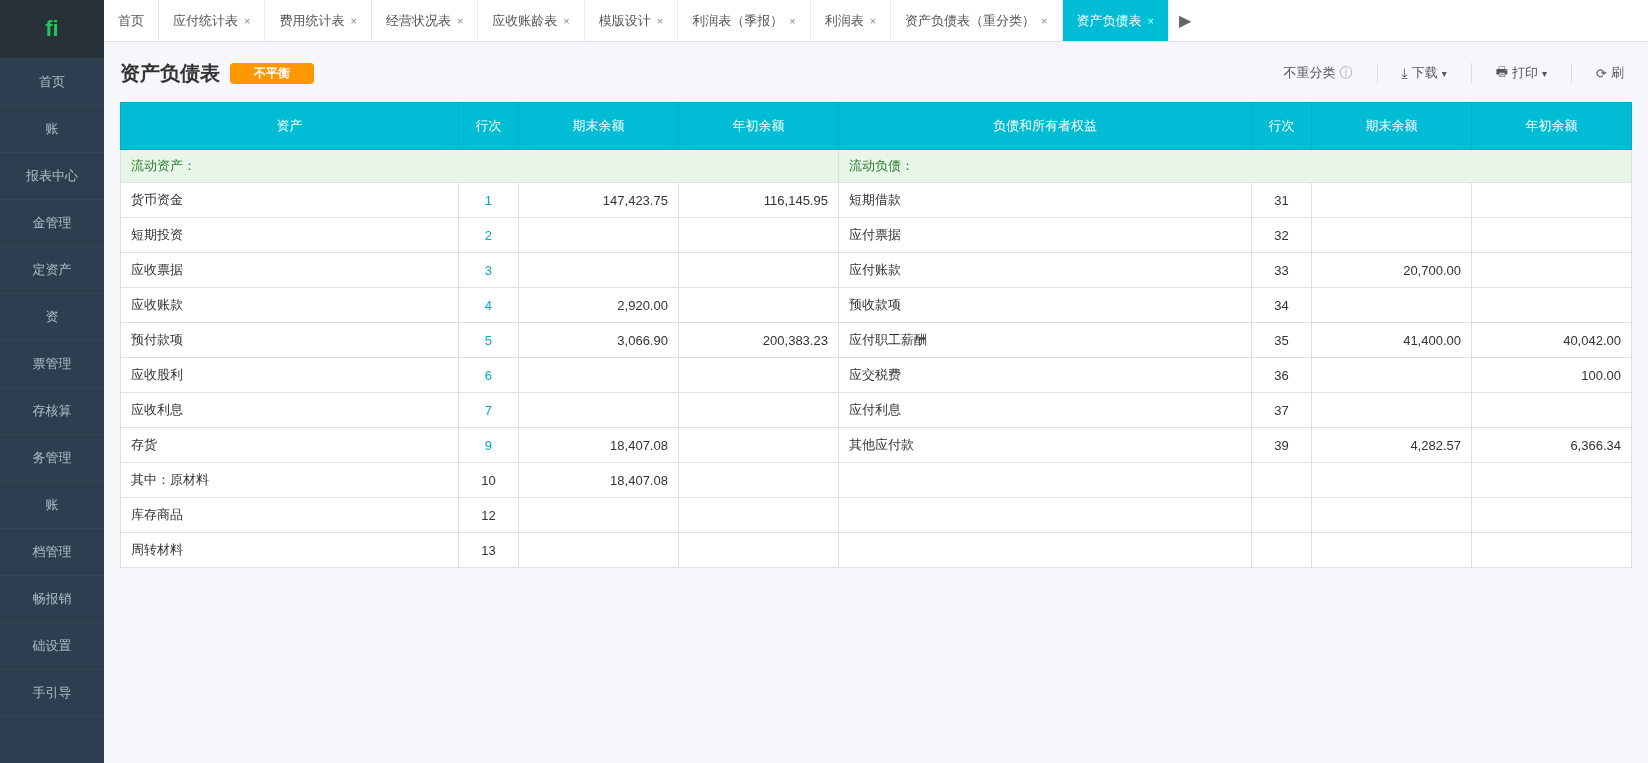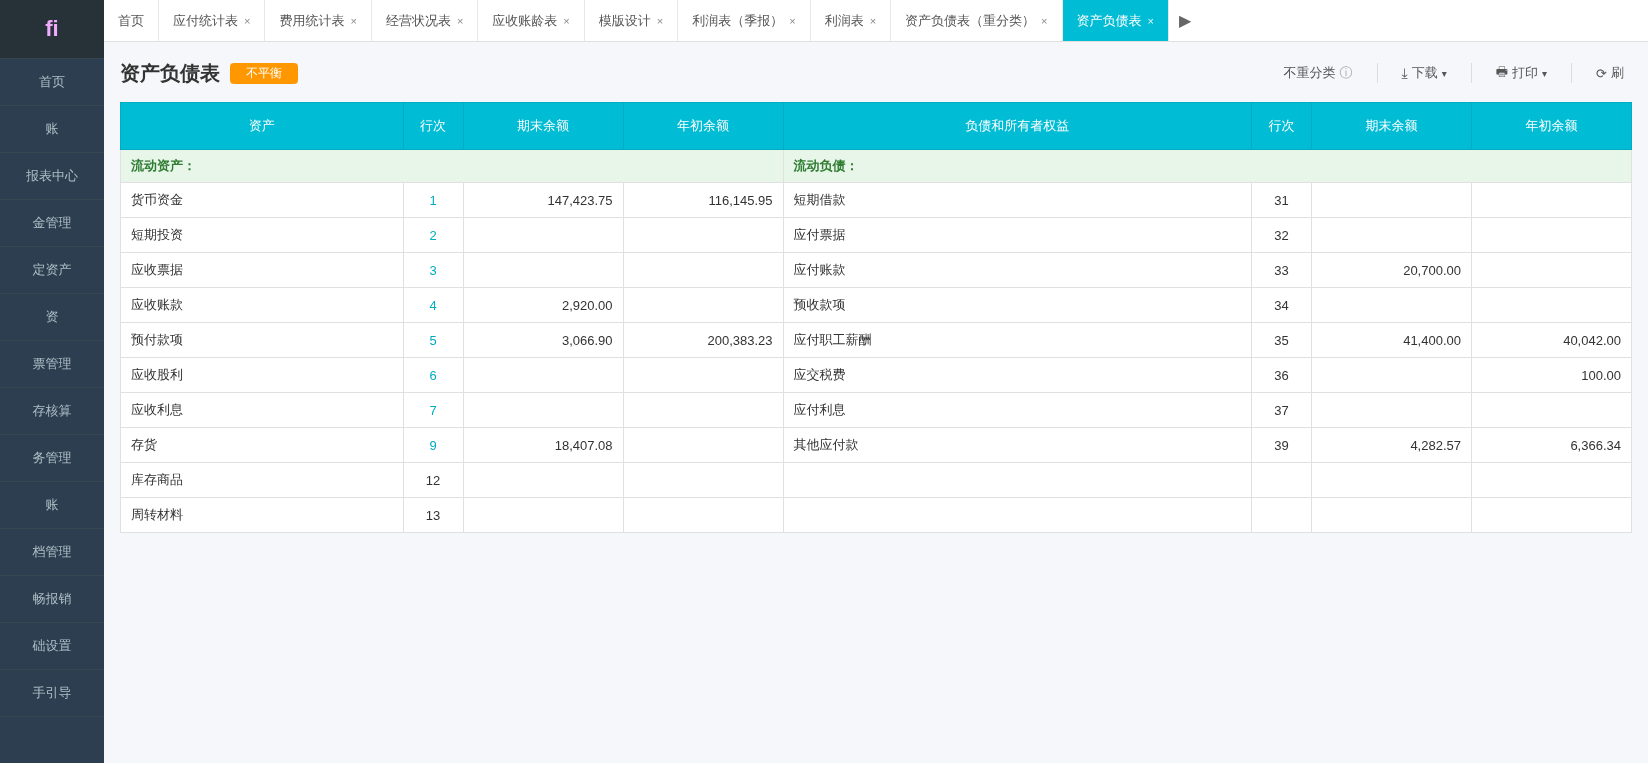--- a/index.html
+++ b/index.html
@@ -22,21 +22,21 @@
       font-size: 13px;
       color: #b0bec5;
       cursor: pointer;
       border-bottom: 1px solid #37474f;
     }
     .sidebar-logo {
       padding: 16px 0;
       text-align: center;
       font-size: 22px;
       font-weight: bold;
-      color: #f0abfc;
+      color: #22c55e;
       border-bottom: 1px solid #37474f;
       background: #263238;
     }
 
     
     .main {
       flex: 1;
       display: flex;
       flex-direction: column;
       overflow: hidden;
@@ -106,23 +106,23 @@
     }
     .page-title {
       font-size: 20px;
       font-weight: bold;
       color: #333;
     }
     .badge-unbalanced {
       background: #ff9800;
       color: #fff;
       font-size: 12px;
-      padding: 2px 16px;
+      padding: 2px 24px;
       border-radius: 4px;
-      font-weight: 400;
+      font-weight: 700;
       text-align: center;
     }
     .page-actions {
       display: flex;
       align-items: center;
       gap: 12px;
       font-size: 13px;
       color: #555;
     }
     .action-item {
@@ -150,21 +150,21 @@
       border: 1px solid #00acc1;
       font-weight: 500;
     }
     .report-table td {
       padding: 8px 10px;
       border: 1px solid #e0e0e0;
       color: #333;
     }
     .report-table tr.section-header td {
       background: #e8f5e9;
-      font-weight: 700;
+      font-weight: 400;
       color: #2e7d32;
       padding: 7px 10px;
       margin-left: 42px;
     }
     .col-item-name { text-align: left; padding-left: 16px; }
     .col-item-name-sub { text-align: left; padding-left: 28px; }
     .col-num { text-align: center; color: #00acc1; }
     .col-amount { text-align: right; }
 
     .divider { width: 1px; height: 20px; background: #ddd; margin: 0 4px; }
@@ -359,20 +359,30 @@
     <td class="col-item-name">存货</td>
     <td class="col-num" style="color:#00acc1">9</td>
     <td class="col-amount">18,407.08</td>
     <td class="col-amount"></td>
     <td class="col-item-name">其他应付款</td>
     <td class="col-num">39</td>
     <td class="col-amount">4,282.57</td>
     <td class="col-amount">6,366.34</td>
   </tr>
           <tr>
+    <td class="col-item-name-sub">其中：原材料</td>
+    <td class="col-num" style="color:#333">10</td>
+    <td class="col-amount">18,407.08</td>
+    <td class="col-amount"></td>
+    <td class="col-item-name"></td>
+    <td class="col-num"></td>
+    <td class="col-amount"></td>
+    <td class="col-amount"></td>
+  </tr>
+          <tr>
     <td class="col-item-name-sub">库存商品</td>
     <td class="col-num" style="color:#333">12</td>
     <td class="col-amount"></td>
     <td class="col-amount"></td>
     <td class="col-item-name"></td>
     <td class="col-num"></td>
     <td class="col-amount"></td>
     <td class="col-amount"></td>
   </tr>
           <tr>

